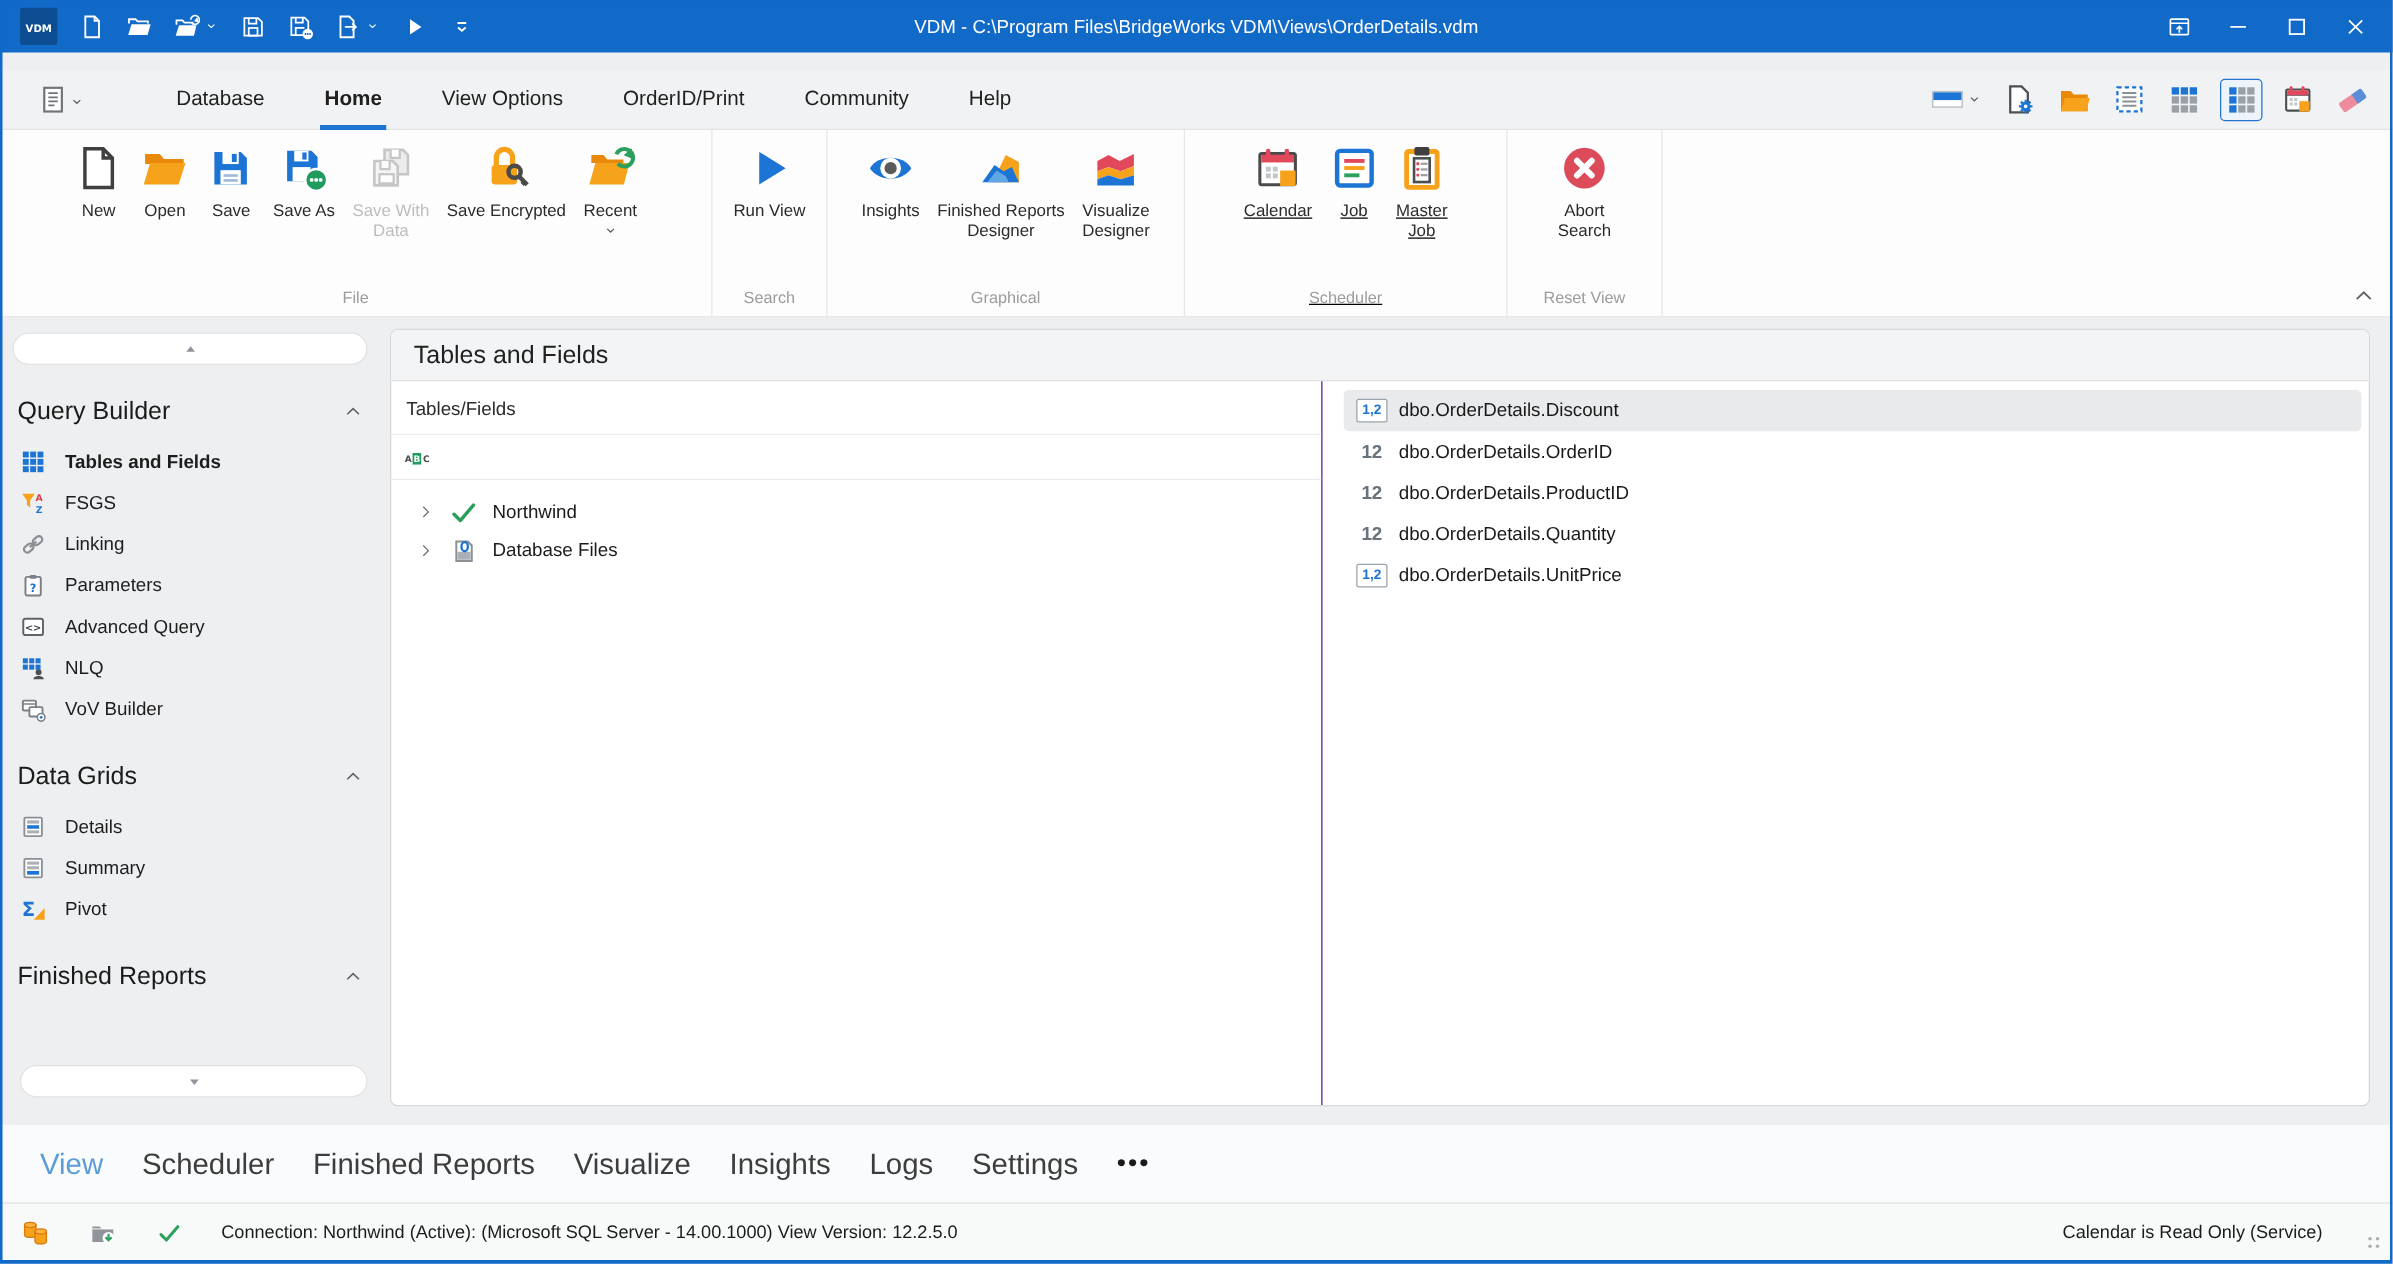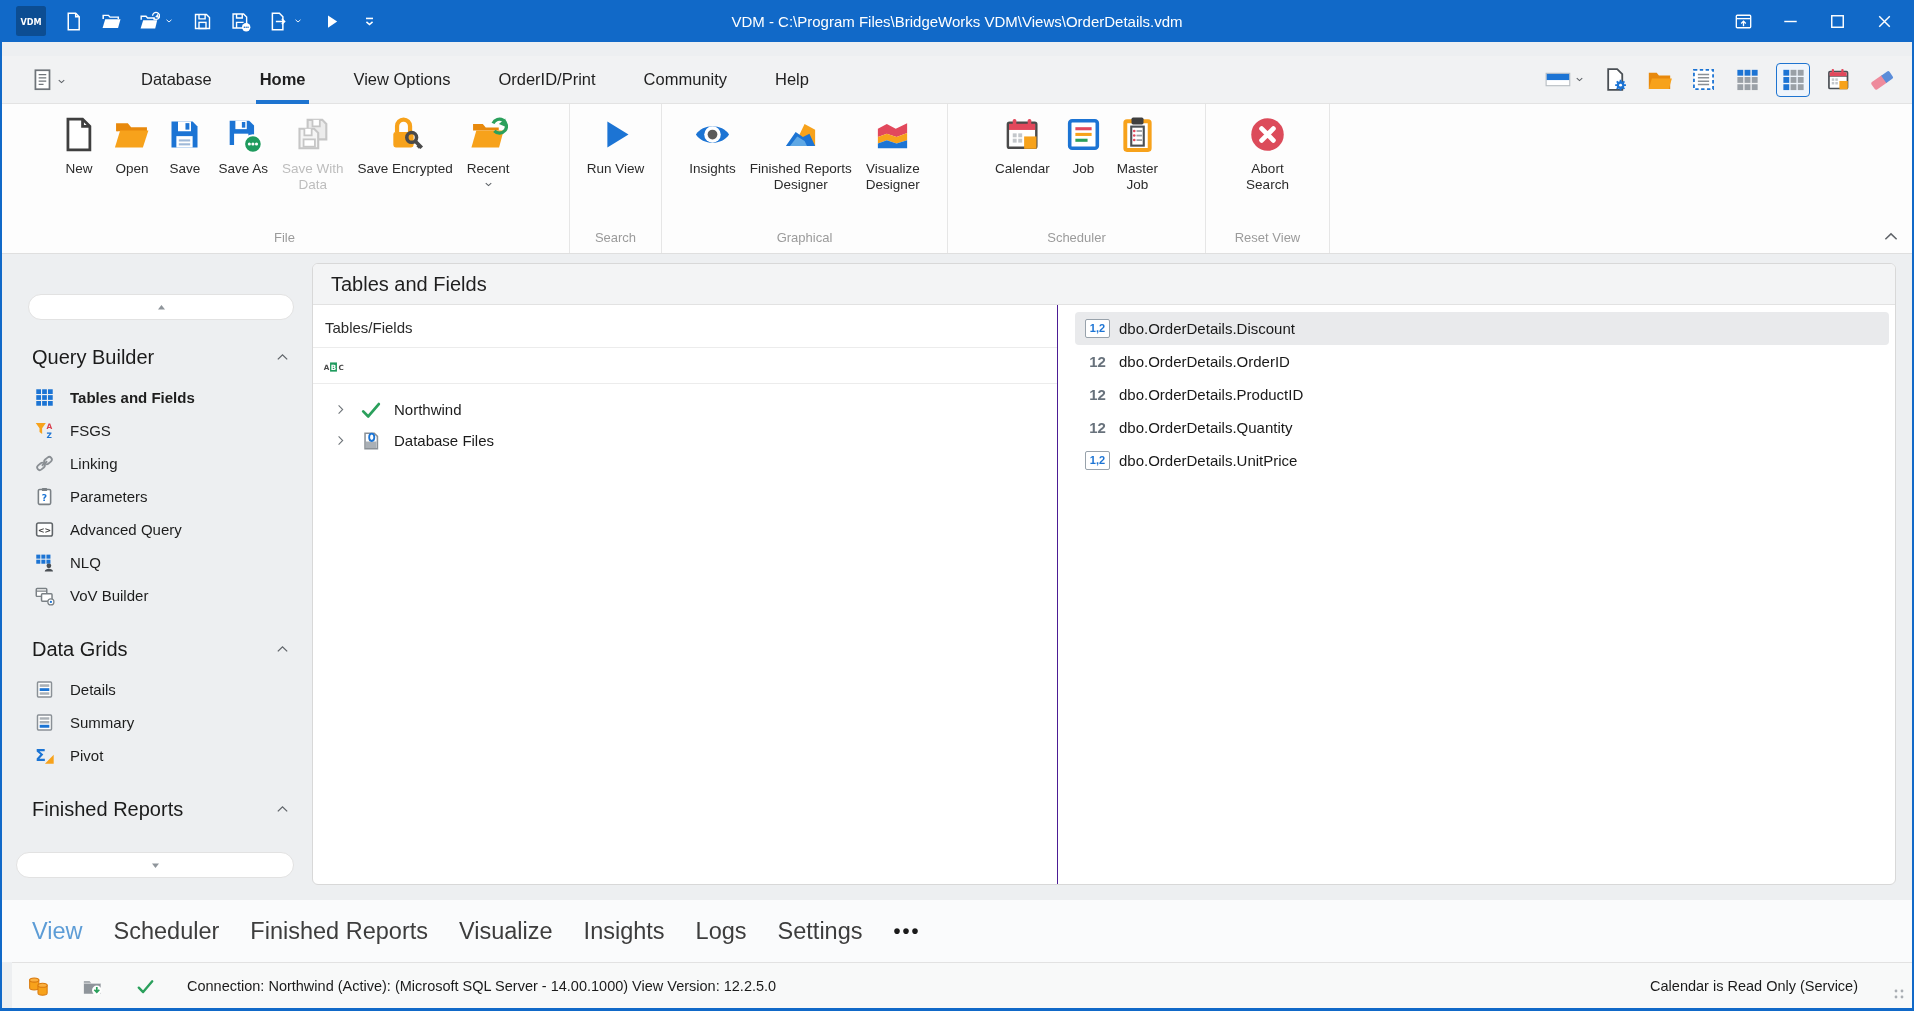--- a/index.html
+++ b/index.html
@@ -36,34 +36,34 @@
   .tool-btn .icon { width:27px; height:27px; }
   .tool-btn .icon.caret { width:11px; height:11px; }
   .tool-btn.active { border:1.5px solid #1E74D0; background:#eef4fb; padding:2.5px; }
 
   
   .ribbon { position:absolute; top:104px; left:0; right:0; height:150px; background:#fdfdfd; border-bottom:1px solid #dfdfdf; display:flex; }
   .ribbon-group { display:flex; flex-direction:column; border-right:1px solid #e6e6e6; flex:none; }
   .ribbon-group:nth-child(1){ width:570px; }
   .ribbon-group:nth-child(2){ width:92px; }
   .ribbon-group:nth-child(3){ width:286px; }
-  .ribbon-group:nth-child(4){ width:258px; }
+  .ribbon-group:nth-child(4){ width:258px;text-decoration:underline; }
   .ribbon-group:nth-child(5){ width:124px; }
   .ribbon-items { flex:1; display:flex; justify-content:center; align-items:flex-start; padding-top:9px; }
   .ribbon-item { display:flex; flex-direction:column; align-items:center; padding:2px 7px; min-width:52px; }
   .ribbon-item .icon { width:39px; height:39px; margin-bottom:7px; }
   .ribbon-label { font-size:13.5px; color:#2b2b2b; text-align:center; line-height:1.2; white-space:pre-line; }
   .ribbon-item.disabled .ribbon-label { color:#bdbdbd; }
   .ribbon-item .icon.caret { width:11px; height:11px; margin:2px 0 0; }
   .group-label { height:27px; text-align:center; color:#9b9b9b; font-size:13px; line-height:24px; }
   .ribbon-collapse { position:absolute; right:14px; bottom:7px; width:18px; height:18px; }
 
   
   .content { position:absolute; top:254px; left:0; right:0; height:646px; background:#edeff1; }
-  .sidebar { position:absolute; left:0; top:0; bottom:0; width:310px; padding:12px 12px 0 24px;margin-top:28px; }
+  .sidebar { position:absolute; left:0; top:0; bottom:0; width:310px; padding:12px 12px 0 6px; }
   .scroll-pill { height:26px; background:#fff; border:1px solid #e2e2e2; border-radius:13px; display:flex; align-items:center; justify-content:center; margin:0 4px; }
   .scroll-pill .icon { width:13px; height:13px; }
   .scroll-pill.bottom { position:absolute; left:16px; right:16px; bottom:22px; margin:0; }
   .side-section-header { display:flex; align-items:center; justify-content:space-between; margin:26px 8px 12px 8px; }
   .side-section-title { font-size:20px; color:#1b1b1b; }
   .side-section-header .icon { width:15px; height:15px; }
   .side-item { display:flex; align-items:center; gap:15px; padding:6px 10px; font-size:15px; color:#1d1d1d; border-radius:4px; }
   .side-item .icon { width:21px; height:21px; }
   .side-item.active { font-weight:bold; }
 
@@ -85,21 +85,21 @@
   .ftype.decimal { height:19px; line-height:17px; border:1.5px solid #98a2ab; border-radius:2px; font-size:11px; color:#1C74D4; background:#fff; }
   .ftype.integer { font-size:15px; color:#68727c; }
 
   
   .bottom-bar { position:absolute; top:900px; left:0; right:0; height:62px; background:#fafbfc; display:flex; align-items:center; gap:31px; padding-left:32px; }
   .bottom-tab { font-size:23.5px; color:#3d3d3d; }
   .bottom-tab.active { color:#5C9CD6; }
   .bottom-tab.overflow { font-size:20px; color:#1a1a1a; letter-spacing:2px; font-weight:bold; }
 
   
-  .status-bar { position:absolute; top:962px; left:12px; right:0; height:47px; background:#f8f9f9; border-top:1px solid #e2e2e2; display:flex; align-items:center; padding:0 14px;gap:20px; }
+  .status-bar { position:absolute; top:962px; left:2px; right:0; height:47px; background:#f8f9f9; border-top:1px solid #e2e2e2; display:flex; align-items:center; padding:0 14px;gap:20px; }
   .status-bar .icon.db { width:25px; height:25px; margin-right:10px; }
   .status-bar .icon.fold { width:23px; height:23px; margin-right:12px; }
   .status-bar .icon.chk { width:19px; height:19px; margin-right:12px; }
   .status-msg { font-size:14.5px; color:#1b1b1b; }
   .status-right { margin-left:auto; font-size:14.5px; color:#1b1b1b; padding-right:42px; }
   .grip { position:absolute; right:8px; bottom:8px; width:14px; height:14px; }
 </style>
 </head>
 <body>
 

